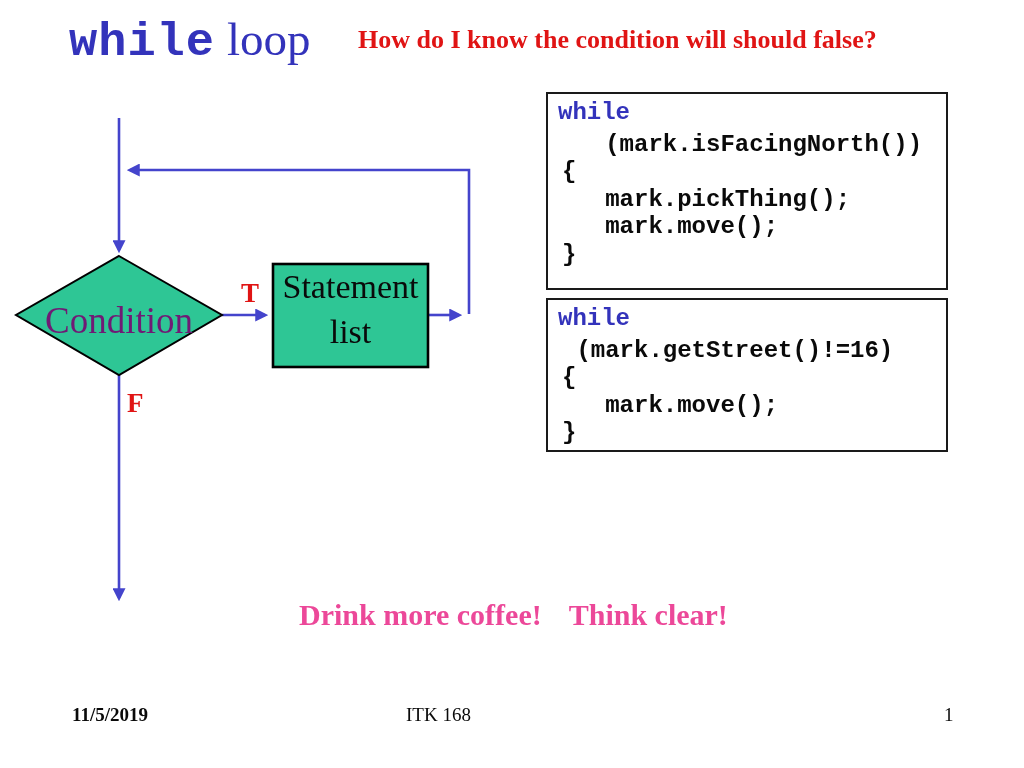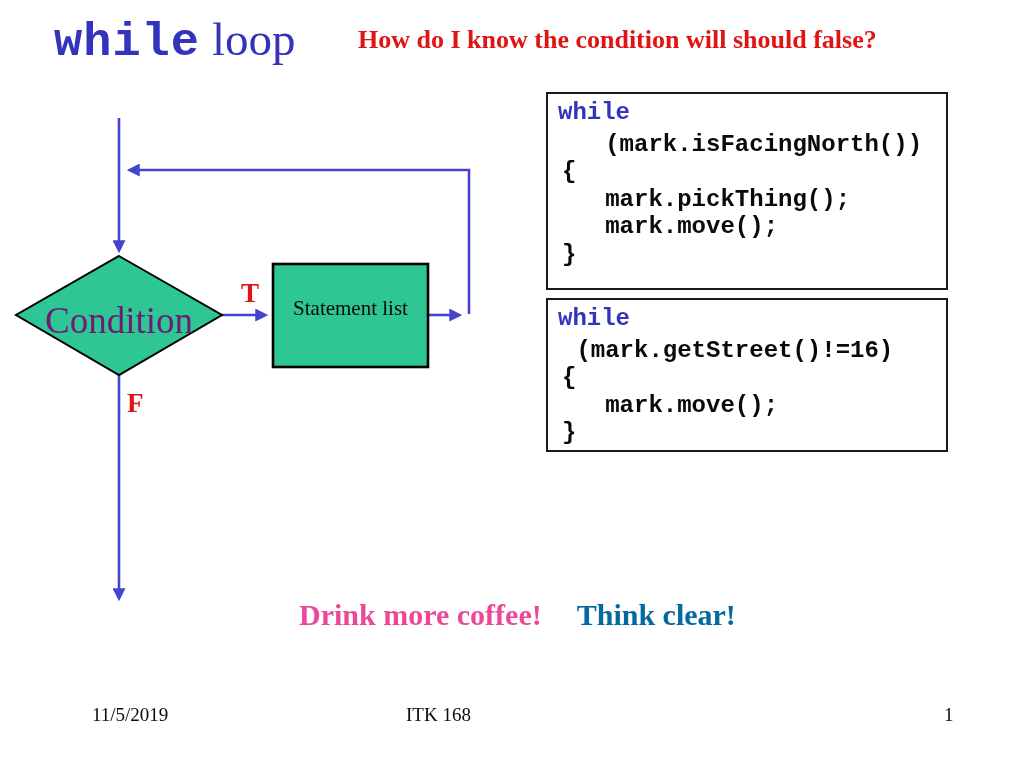--- a/index.html
+++ b/index.html
@@ -7,21 +7,21 @@
     position: relative;
     width: 1024px;
     height: 768px;
     background: #ffffff;
     overflow: hidden;
     font-family: "Liberation Serif", serif;
   }
   .abs { position: absolute; }
 
   
-  .page-title { left: 54px; top: 12px; white-space: nowrap; }
+  .page-title { left: 69px; top: 12px; white-space: nowrap; }
   .title-keyword {
     font-family: "Liberation Mono", monospace;
     font-weight: bold;
     font-size: 47px;
     color: #3333BB;
     letter-spacing: 1px;
   }
   .title-rest {
     font-family: "Liberation Serif", serif;
     font-size: 47px;
@@ -40,21 +40,21 @@
   .flow-svg { left: 0; top: 0; width: 1024px; height: 768px; }
 
   
   .condition-label {
     left: 16px; top: 299px; width: 206px;
     text-align: center; font-size: 37px; color: #701a75;
   }
   .statement-label {
     left: 273px; top: 264px; width: 155px; height: 89px;
     display: flex; align-items: center; justify-content: center;
-    text-align: center; font-size: 21px; line-height: 45px; color: #0a0a0a;
+    text-align: center; font-size: 34px; line-height: 45px; color: #0a0a0a;
   }
   .branch-label {
     font-weight: bold; font-size: 27px; color: #E01414;
   }
   .t-label { left: 241px; top: 278px; }
   .f-label { left: 127px; top: 388px; }
 
   
   .code-box {
     background: #ffffff;
@@ -75,25 +75,25 @@
   
   .note-text {
     left: 171px; top: 478px;
     font-size: 30px; line-height: 42px; color: #0a0a0a;
     white-space: pre;
   }
 
   
   .tagline { left: 299px; top: 598px; white-space: nowrap; font-weight: bold; font-size: 30px; }
   .tagline-blue { color: #ec4899; }
-  .tagline-red  { color: #0369a1; margin-left: 35px; }
+  .tagline-red  { color: #ec4899; margin-left: 27px; }
 
   
   .footer-item { top: 704px; font-size: 19px; color: #0a0a0a; }
-  .footer-date { left: 92px; }
+  .footer-date { left: 72px; font-weight: bold; }
   .footer-course { left: 0; width: 877px; text-align: center; }
   .footer-page { left: 944px; }
 </style>
 </head>
 <body>
 
 <div class="slide">
 
   <div class="abs page-title">
     <span class="title-keyword">while</span><span class="title-rest">loop</span>

